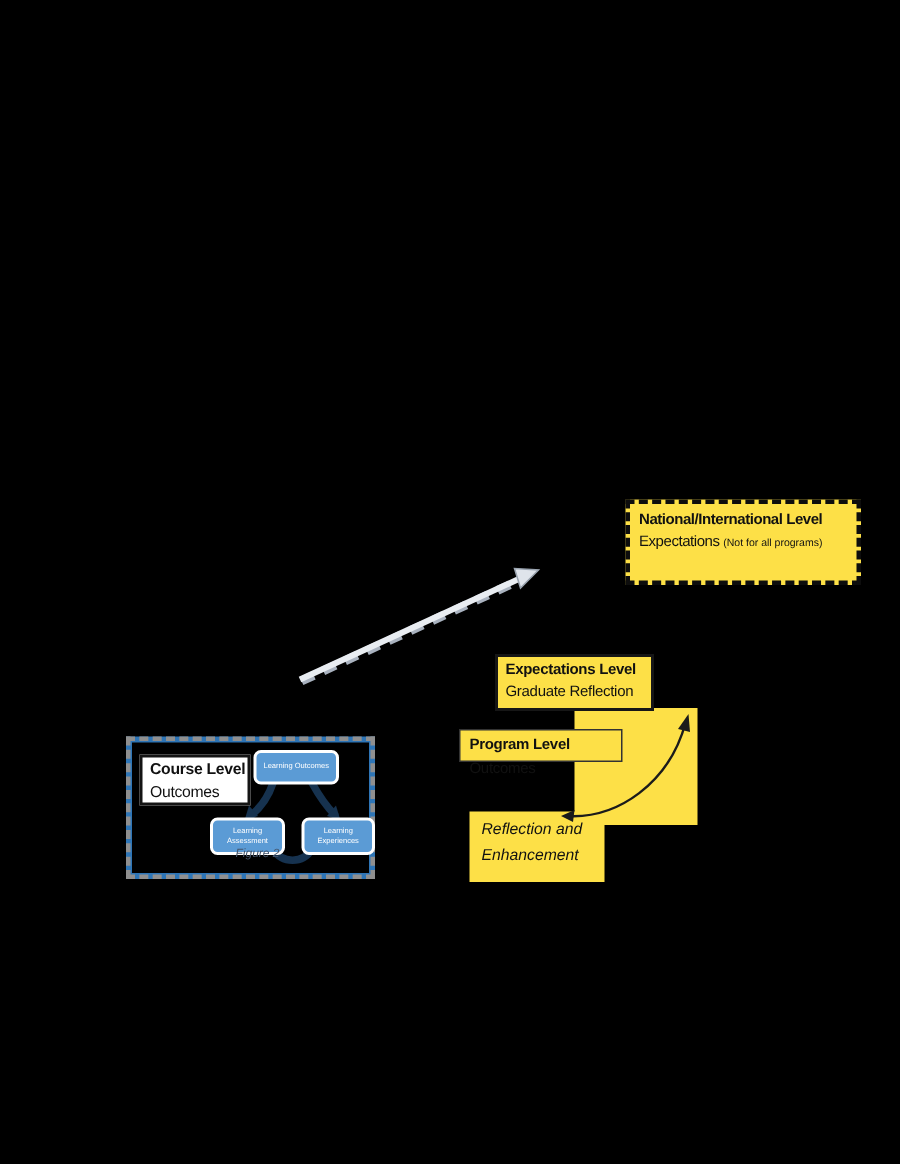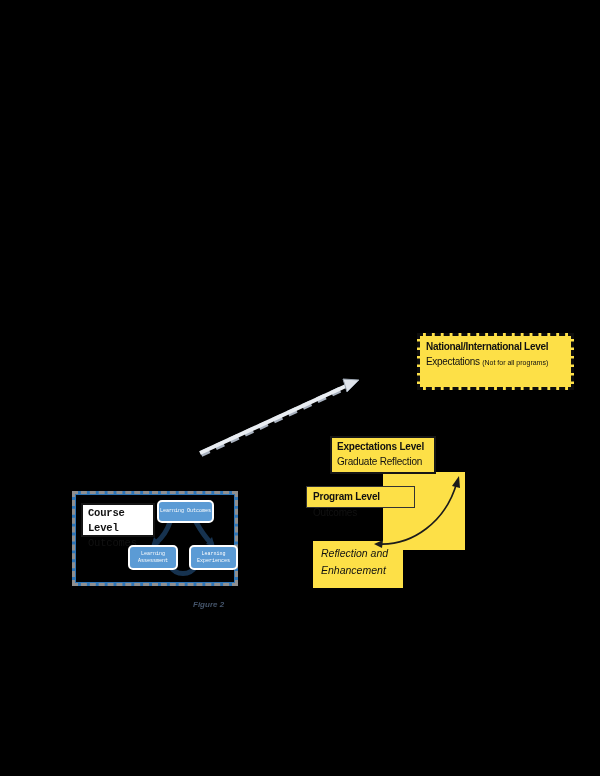--- a/index.html
+++ b/index.html
@@ -11,40 +11,40 @@
   .national{left:417px;top:333px;width:157px;height:57px;border:3px dashed #0d0d0d;
             padding:3px 6px;font-size:10px;line-height:15px;letter-spacing:-0.3px;}
   .national .note{font-size:7px;letter-spacing:0;}
   .provincial{left:371px;top:392px;width:139px;height:34px;border:1px solid #3c3c3c;
               padding:1px 5px;font-size:10px;line-height:15px;letter-spacing:-0.2px;}
   .institutional{left:330px;top:436px;width:106px;height:38px;border:2px solid #161616;
                  padding:1px 5px;font-size:10px;line-height:15px;letter-spacing:-0.2px;}
   .program{left:264px;top:486px;width:109px;height:22px;border:1px solid #333;
            padding:2px 6px;font-size:10px;line-height:16px;letter-spacing:-0.2px;margin-left:42px;}
   
-  .course-container{position:absolute;left:72px;top:491px;width:166px;height:95px;
-                    box-sizing:border-box;border:4px solid #2E75B6;background:transparent;font-family:Liberation Mono, monospace;}
+  .course-container{position:absolute;left:84px;top:491px;width:166px;height:95px;
+                    box-sizing:border-box;border:4px solid #2E75B6;background:transparent;}
   .dash-overlay{position:absolute;inset:-4px;border:3px dashed #8f8f8f;pointer-events:none;}
   .course-title{position:absolute;left:5px;top:8px;width:74px;height:34px;background:#fff;
                 border:2px solid #141414;box-sizing:border-box;padding:1px 0 0 5px;
                 font-size:10.5px;line-height:15px;letter-spacing:-0.2px;}
   .bluebox{position:absolute;background:#5B9BD5;border:2px solid #fff;border-radius:5px;
            box-sizing:border-box;color:#fff;font-size:5px;line-height:6.5px;text-align:center;
            display:flex;align-items:center;justify-content:center;padding:1px;}
   .lo{left:81px;top:5px;width:57px;height:23px;}
   .la{left:52px;top:50px;width:50px;height:25px;}
   .le{left:113px;top:50px;width:49px;height:25px;}
   .cycle-svg{position:absolute;left:0;top:0;pointer-events:none;}
   
   .curvebox{left:383px;top:472px;width:82px;height:78px;}
   .reflection{left:293px;top:541px;width:90px;height:47px;padding:4px 0 0 8px;
               font-style:italic;font-size:10.5px;line-height:17px;margin-left:20px;}
   .overlay{position:absolute;left:0;top:0;pointer-events:none;}
-  .caption{position:absolute;left:157px;top:600px;font-size:8px;font-weight:bold;
-           font-style:italic;color:#44546A;margin-left:36px;}
+  .caption{position:absolute;left:157px;top:564px;font-size:8px;font-weight:normal;
+           font-style:italic;color:#44546A;}
 </style>
 </head>
 <body>
 
 <div class="page">
 
   <div class="box curvebox"></div>
 
 
   <div class="box national">

